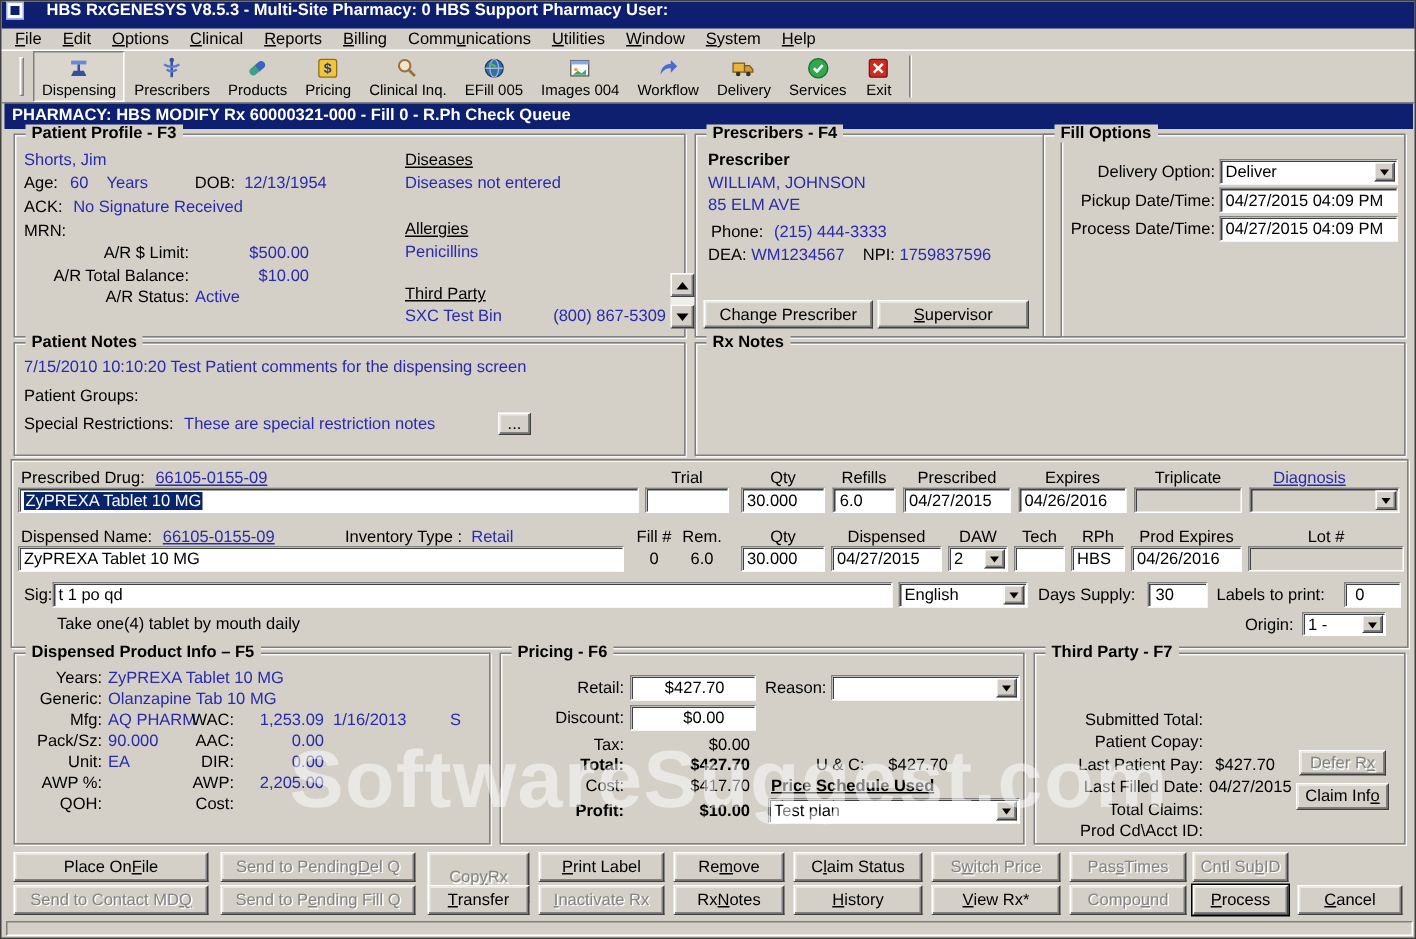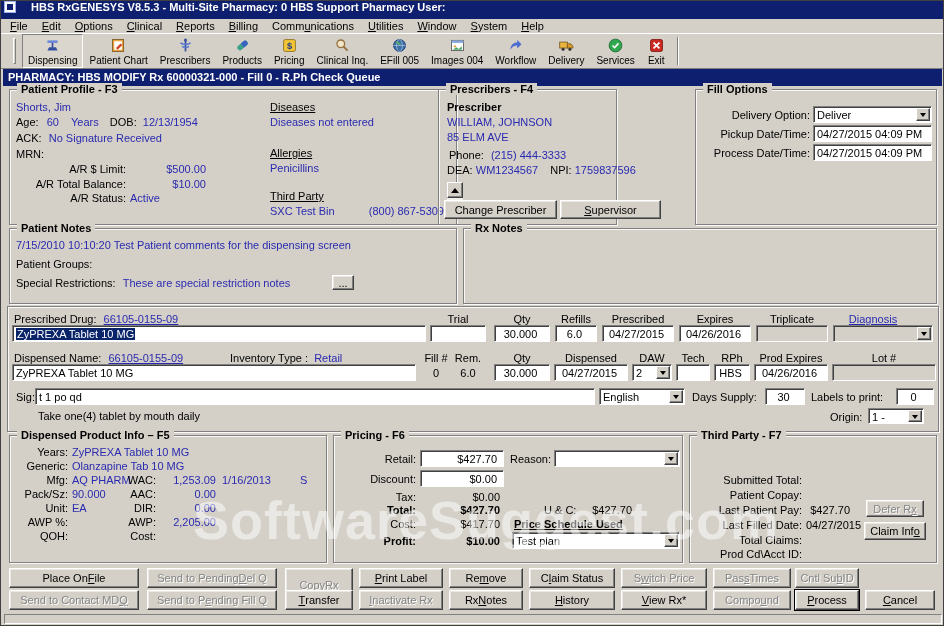--- a/index.html
+++ b/index.html
@@ -35,21 +35,21 @@
   .lab { color:#000; }
   .val { color:#2a2ab0; }
   .und { text-decoration:underline; }
   .lnk { color:#2a2ab0; text-decoration:underline; }
   .rt { text-align:right; }
   .ctr { text-align:center; }
   .b { font-weight:bold; }
 
   
   .fld { position:absolute; height:17px; background:#fff; border:1px solid; border-color:#808080 #fff #fff #808080;
-         box-shadow: inset 1px 1px 0 #404040; padding:2px 6px 0 3px; line-height:12px; overflow:hidden; white-space:nowrap; }
+         box-shadow: inset 1px 1px 0 #404040; padding:2px 20px 0 3px; line-height:12px; overflow:hidden; white-space:nowrap; }
   .fld.dis { background:#d4d0c8; }
   .sel { background:#0a246a; color:#fff; padding:0 1px; }
   .combo { padding:0; }
   .combo .cv { display:block; padding:2px 2px 0 3px; margin-right:15px; overflow:hidden; line-height:12px; }
   .arw { position:absolute; right:1px; top:1px; width:14px; height:13px; background:#d4d0c8;
          border:1px solid; border-color:#fff #404040 #404040 #fff; box-shadow: inset -1px -1px 0 #808080;
          display:flex; align-items:center; justify-content:center; }
   .tri { width:0; height:0; border:3px solid transparent; border-top:4px solid #000; margin-top:4px; }
   .triu { width:0; height:0; border:4px solid transparent; border-bottom:5px solid #000; margin-bottom:4px; }
   .trid { width:0; height:0; border:4px solid transparent; border-top:5px solid #000; margin-top:4px; }
@@ -95,28 +95,20 @@
     <div class="tbtn pressed">
       <svg viewBox="0 0 20 20">
           <rect x="4" y="4" width="12" height="3" fill="#6b87d8"></rect>
           <rect x="9" y="7" width="2" height="6" fill="#34519f"></rect>
           <path d="M4 16h12l-2-4H6z" fill="#34519f"></path>
         </svg>
       <span class="tlbl">Dispensing</span>
     </div>
     <div class="tbtn">
       <svg viewBox="0 0 20 20">
-          <rect x="3" y="3" width="13" height="14" fill="#e8a33d" stroke="#7a5a1e"></rect>
-          <rect x="5" y="5" width="9" height="10" fill="#fff"></rect>
-          <path d="M7 13l5.5-5.5 2 2L9 15z" fill="#cc4422"></path>
-        </svg>
-      <span class="tlbl">Patient Chart</span>
-    </div>
-    <div class="tbtn">
-      <svg viewBox="0 0 20 20">
           <rect x="9" y="4" width="2" height="13" fill="#34519f"></rect>
           <circle cx="10" cy="3.5" r="1.8" fill="#34519f"></circle>
           <path d="M4 7c3 2.5 9 2.5 12 0" stroke="#5b79cf" fill="none" stroke-width="1.8"></path>
           <path d="M6 11c2.5 1.8 5.5 1.8 8 0" stroke="#5b79cf" fill="none" stroke-width="1.8"></path>
         </svg>
       <span class="tlbl">Prescribers</span>
     </div>
     <div class="tbtn">
       <svg viewBox="0 0 20 20">
           <g transform="rotate(-40 10 10)">
@@ -194,21 +186,21 @@
     <span>PHARMACY: HBS MODIFY Rx 60000321-000 - Fill 0 - R.Ph Check Queue</span>
   </div>
 
   <div class="group" style="left:8px;top:88px;width:448px;height:136px">
     <span class="gt">Patient Profile - F3</span>
     <span class="a val" style="left:6px;top:11px">Shorts, Jim</span>
     <div class="line" style="left:6px;top:26px">
       <span class="lab">Age:</span>
       <span class="val" style="margin-left:5px">60</span>
       <span class="val" style="margin-left:9px">Years</span>
-      <span class="lab" style="margin-left:8px">DOB:</span>
+      <span class="lab" style="margin-left:28px">DOB:</span>
       <span class="val" style="margin-left:3px">12/13/1954</span>
     </div>
     <div class="line" style="left:6px;top:42px">
       <span class="lab">ACK:</span>
       <span class="val" style="margin-left:4px">No Signature Received</span>
     </div>
     <span class="a lab" style="left:6px;top:58px">MRN:</span>
     <span class="a lab rt" style="left:4px;top:73px;width:112px">A/R $ Limit:</span>
     <span class="a val rt" style="left:120px;top:73px;width:76px">$500.00</span>
     <span class="a lab rt" style="left:4px;top:88px;width:112px">A/R Total Balance:</span>
@@ -228,21 +220,21 @@
 
   <div class="a" style="left:446px;top:181px;width:16px;height:37px;background:#f0eee8">
     <div class="sbtn" style="left:0;top:0">
         <span class="triu"></span>
       </div>
     <div class="sbtn" style="left:0;top:21px">
         <span class="trid"></span>
       </div>
   </div>
 
-  <div class="group" style="left:437px;top:88px;width:179px;height:136px">
+  <div class="group" style="left:462px;top:88px;width:245px;height:136px">
     <span class="gt">Prescribers - F4</span>
     <span class="a lab b" style="left:8px;top:11px">Prescriber</span>
     <span class="a val" style="left:8px;top:26px">WILLIAM, JOHNSON</span>
     <span class="a val" style="left:8px;top:41px">85 ELM AVE</span>
     <div class="line" style="left:10px;top:59px">
       <span class="lab">Phone:</span>
       <span class="val" style="margin-left:4px">(215) 444-3333</span>
     </div>
     <div class="line" style="left:8px;top:74px">
       <span class="lab">DEA:</span>

